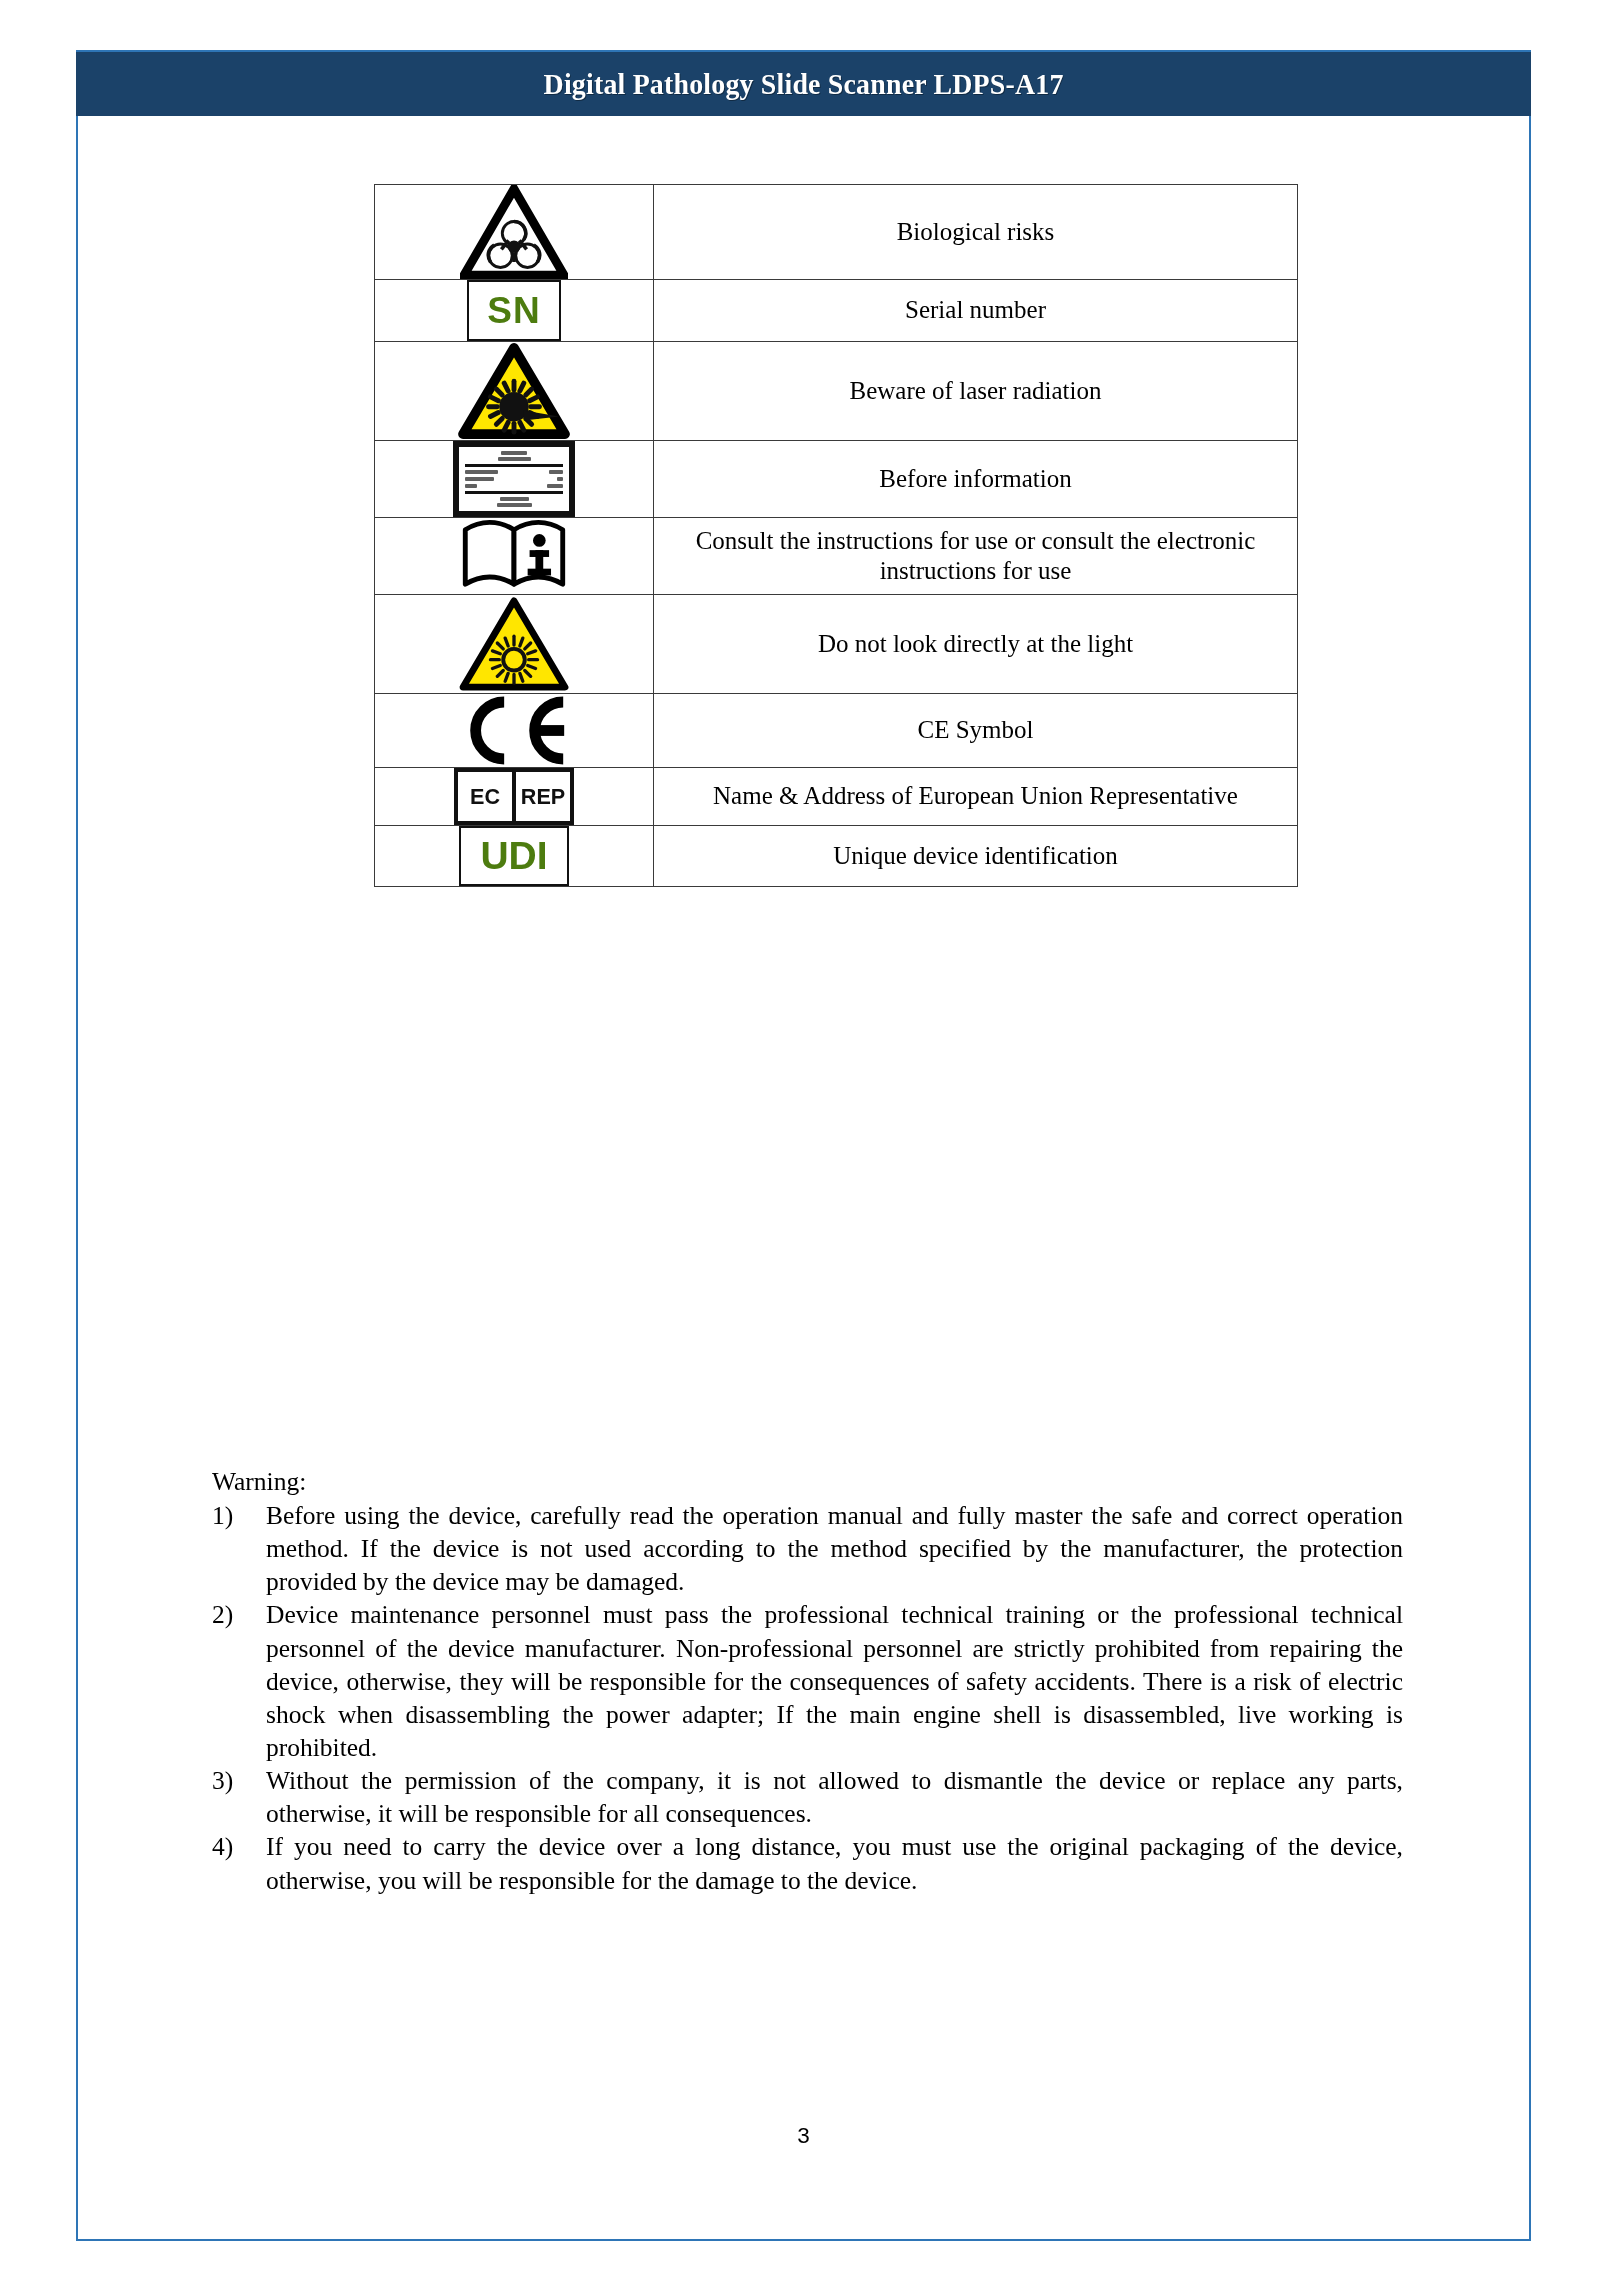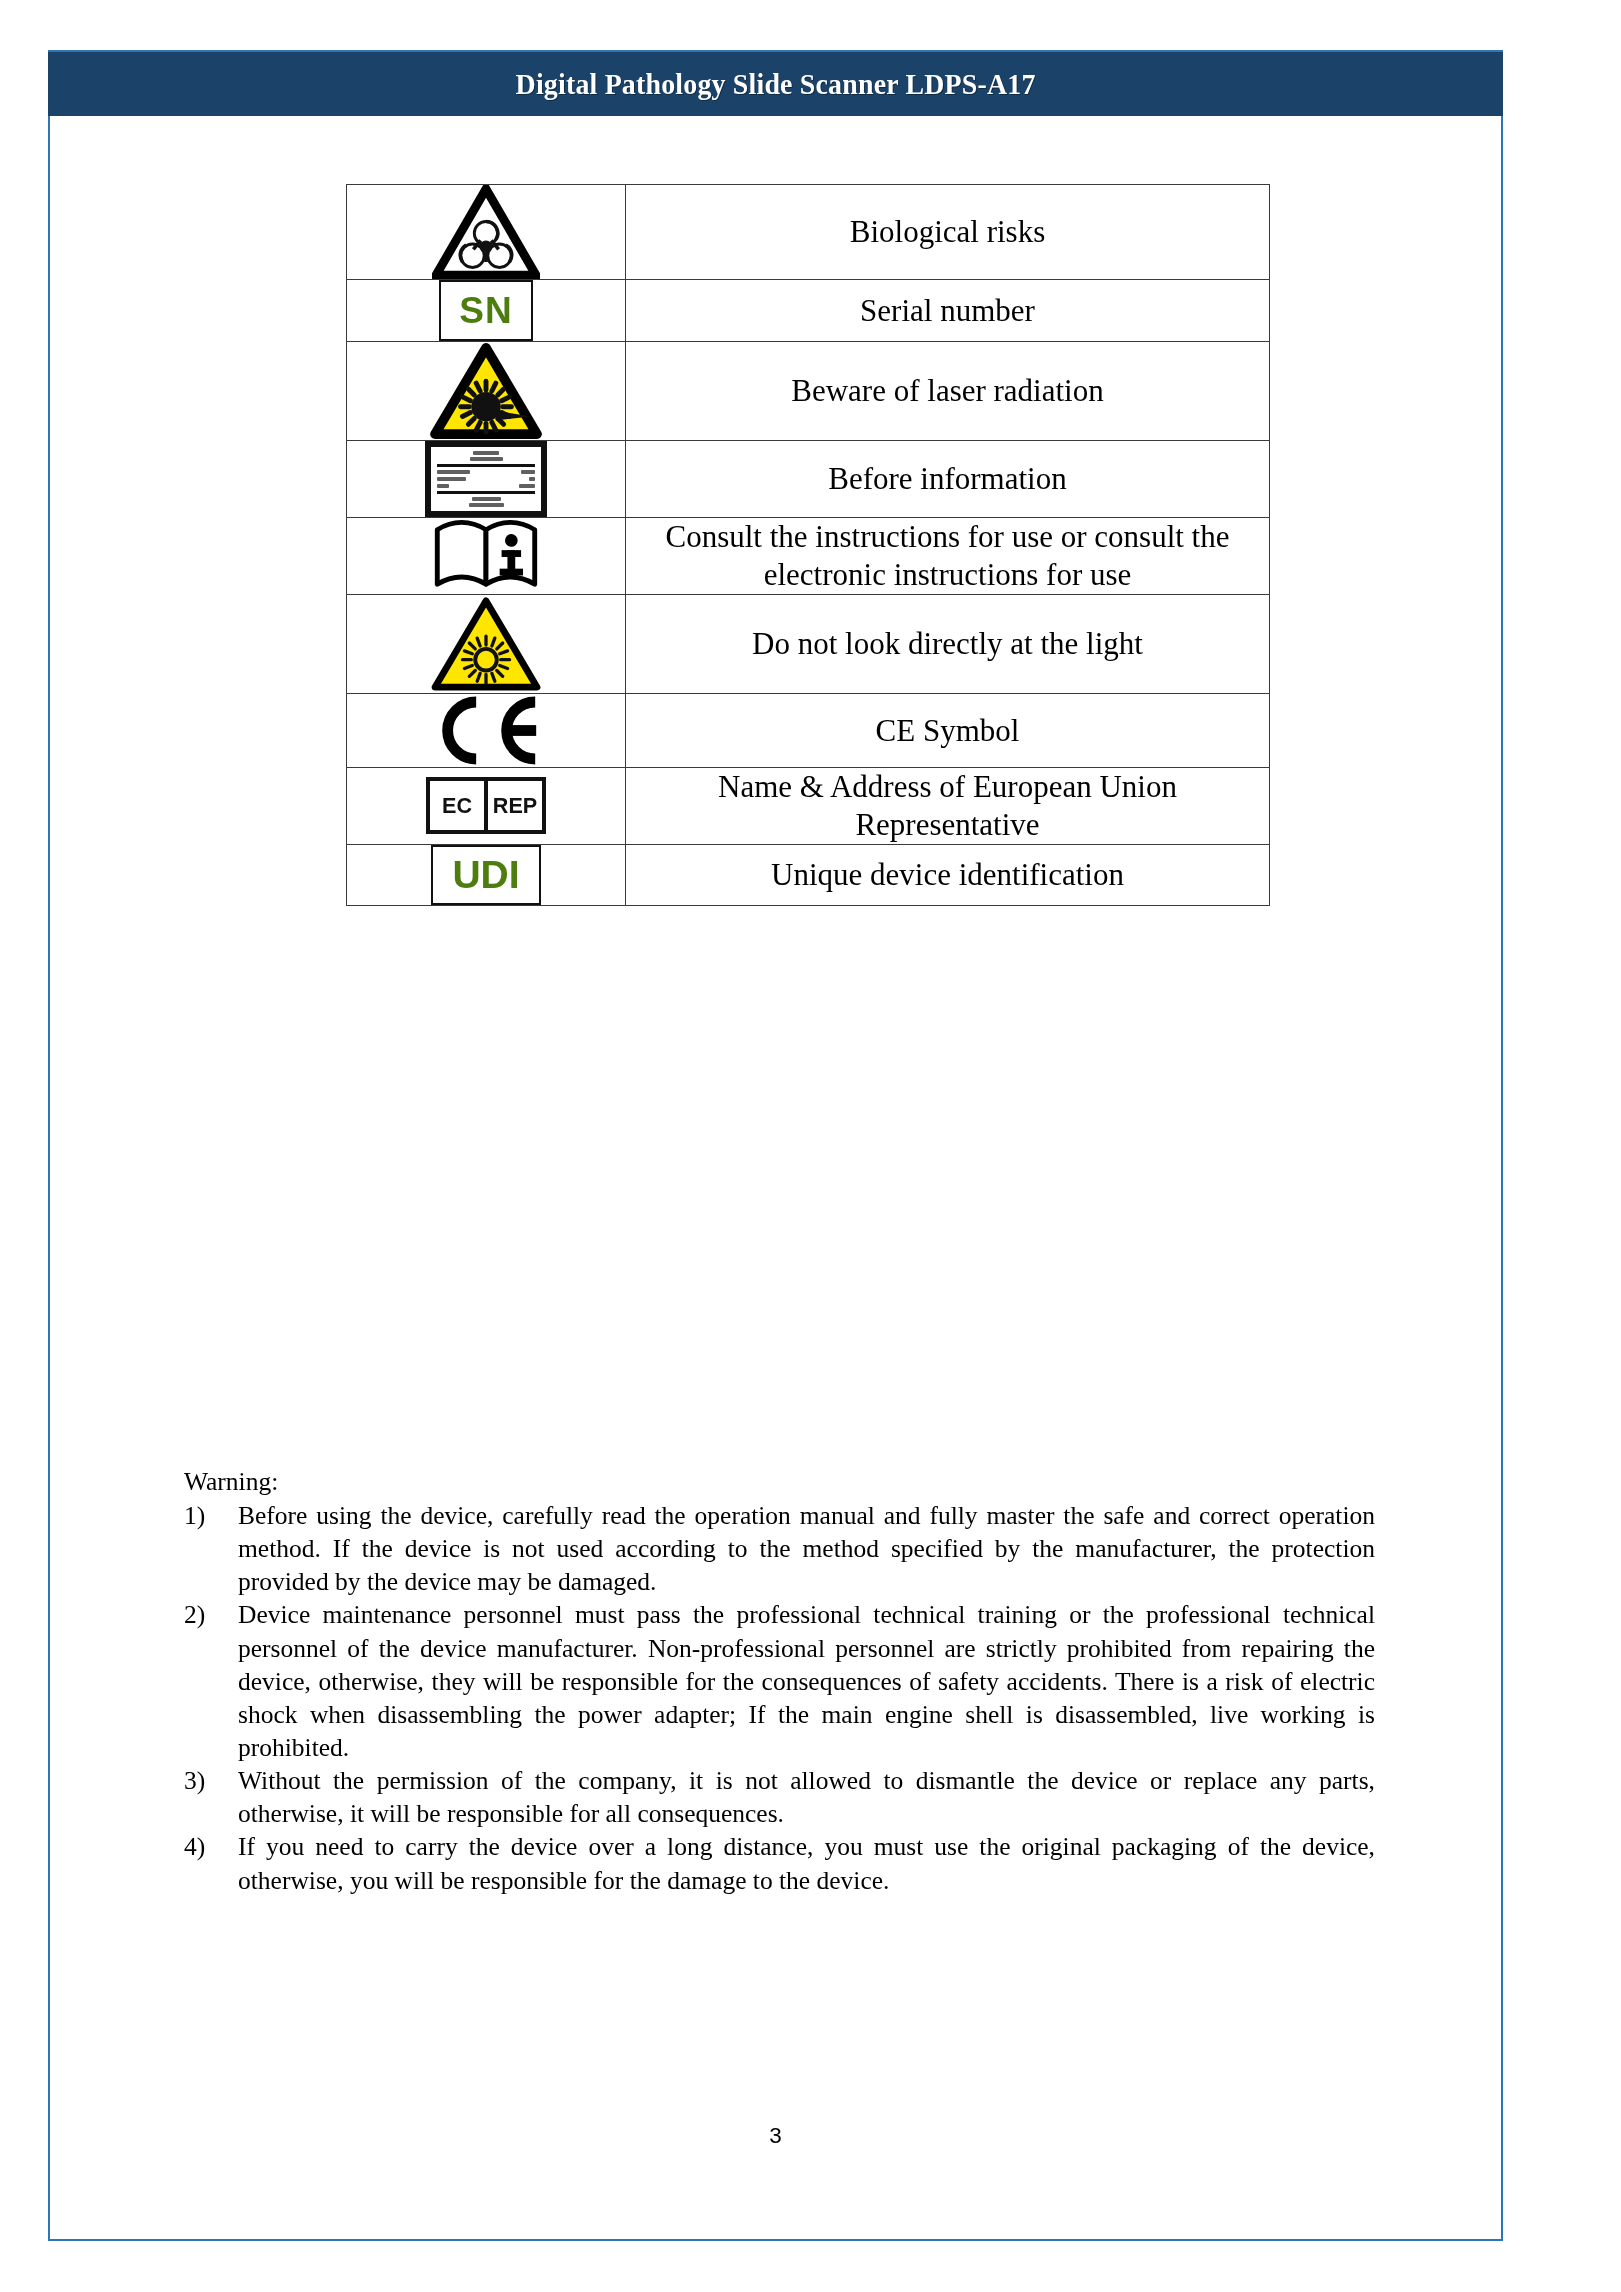--- a/index.html
+++ b/index.html
@@ -11,21 +11,21 @@
     width: 1621px;
     height: 2293px;
     position: relative;
     font-family: "Liberation Serif", "DejaVu Serif", serif;
     overflow: hidden;
   }
 
   
   #page {
     position: absolute;
-    left: 48px;
+    left: 76px;
     top: 50px;
     width: 1455px;
     height: 2191px;
     border: 2px solid #2e75b6;
     box-sizing: border-box;
     background: #ffffff;
   }
 
   
   #header-band {
@@ -65,21 +65,21 @@
     vertical-align: middle;
     padding: 0;
   }
   td.sym-cell {
     width: 278px;
     text-align: center;
   }
   td.desc-cell {
     width: 643px;
     text-align: center;
-    font-size: 31px;
+    font-size: 25px;
     line-height: 1.22;
     color: #000;
     padding: 5.9px 13.7px;
   }
   .sym-box {
     display: flex;
     align-items: center;
     justify-content: center;
     width: 100%;
   }

